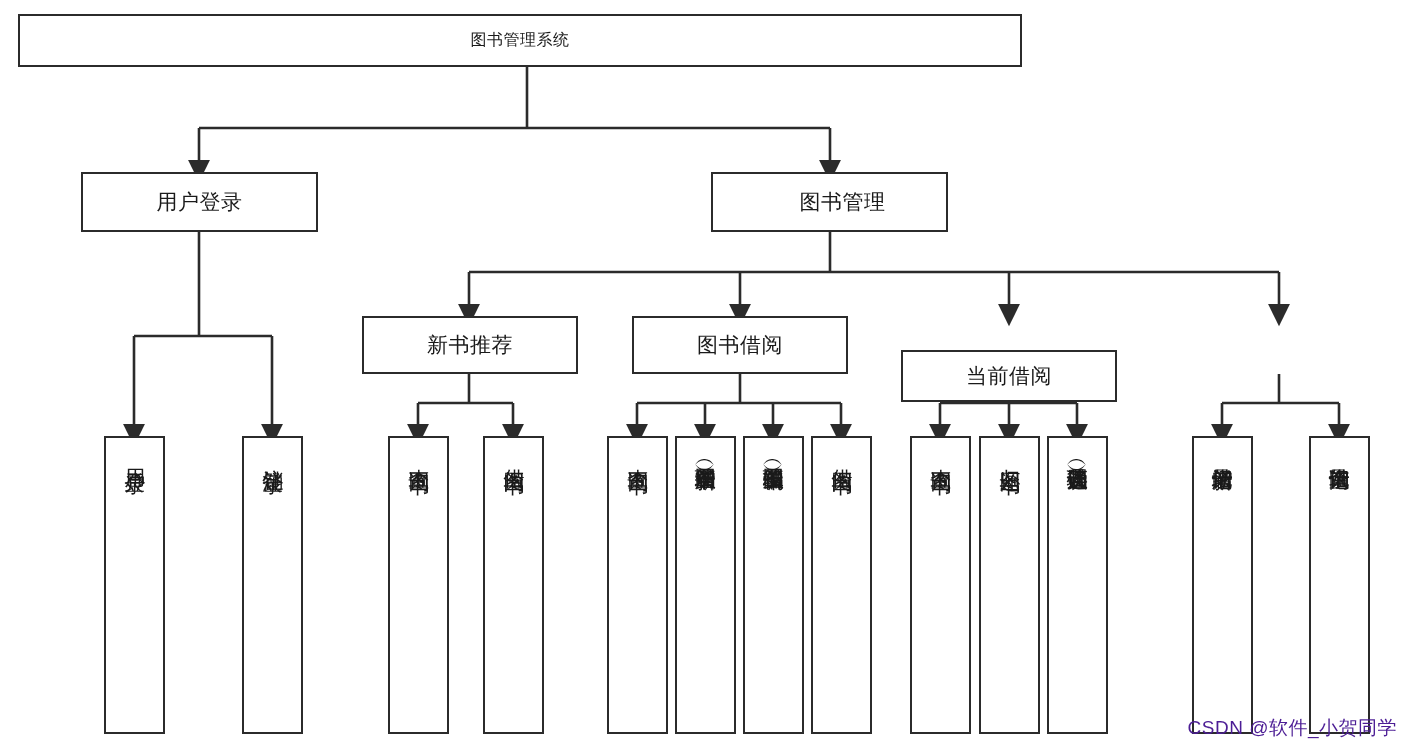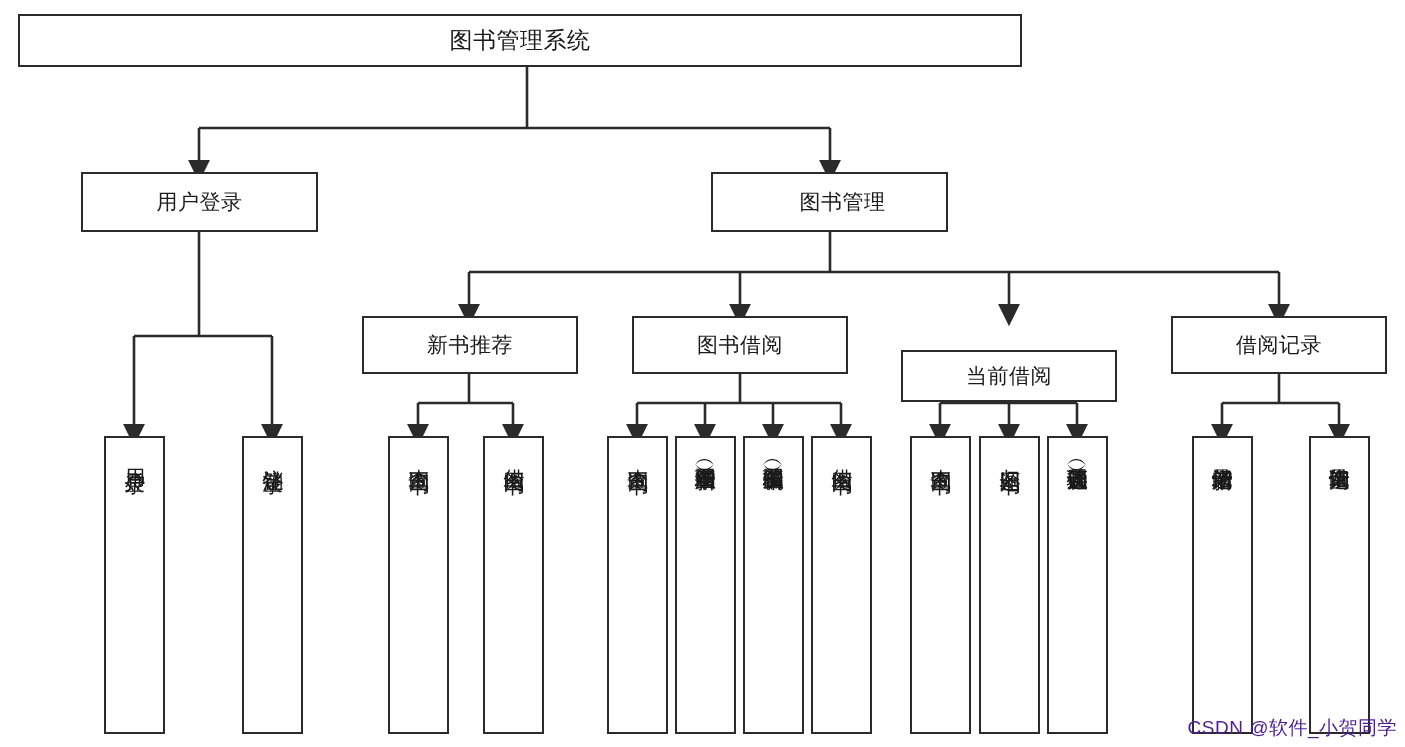--- a/index.html
+++ b/index.html
@@ -36,21 +36,21 @@
     justify-content: center;
     color: #1a1a1a;
   }
   .node-h {
     font-size: 21px;
     line-height: 1.15;
     letter-spacing: 0.5px;
     white-space: nowrap;
   }
   .node-root {
-    font-size: 23px;
+    font-size: 16px;
   }
   
   .node-v {
     align-items: flex-start;
     justify-content: center;
     padding-top: 14px;
   }
   .vtext {
     writing-mode: vertical-rl;
     text-orientation: upright;
@@ -149,23 +149,20 @@
   </div>
 
   <div class="node node-h" style="left:362px; top:316px; width:216px; height:58px;">
     <span>新书推荐</span>
   </div>
 
   <div class="node node-h" style="left:901px; top:316px; width:216px; height:52px;margin-top:34px;">
     <span>当前借阅</span>
   </div>
 
-  <div class="node node-h" style="left:1171px; top:316px; width:216px; height:58px;">
-    <span>借阅记录</span>
-  </div>
 
   <div class="node node-v" style="left:104px; top:436px; width:61px; height:298px;">
     <span class="vtext">用户登录</span>
   </div>
   <div class="node node-v" style="left:242px; top:436px; width:61px; height:298px;">
     <span class="vtext">注销登录</span>
   </div>
 
   <div class="node node-v" style="left:388px; top:436px; width:61px; height:298px;">
     <span class="vtext">查询图书</span>

